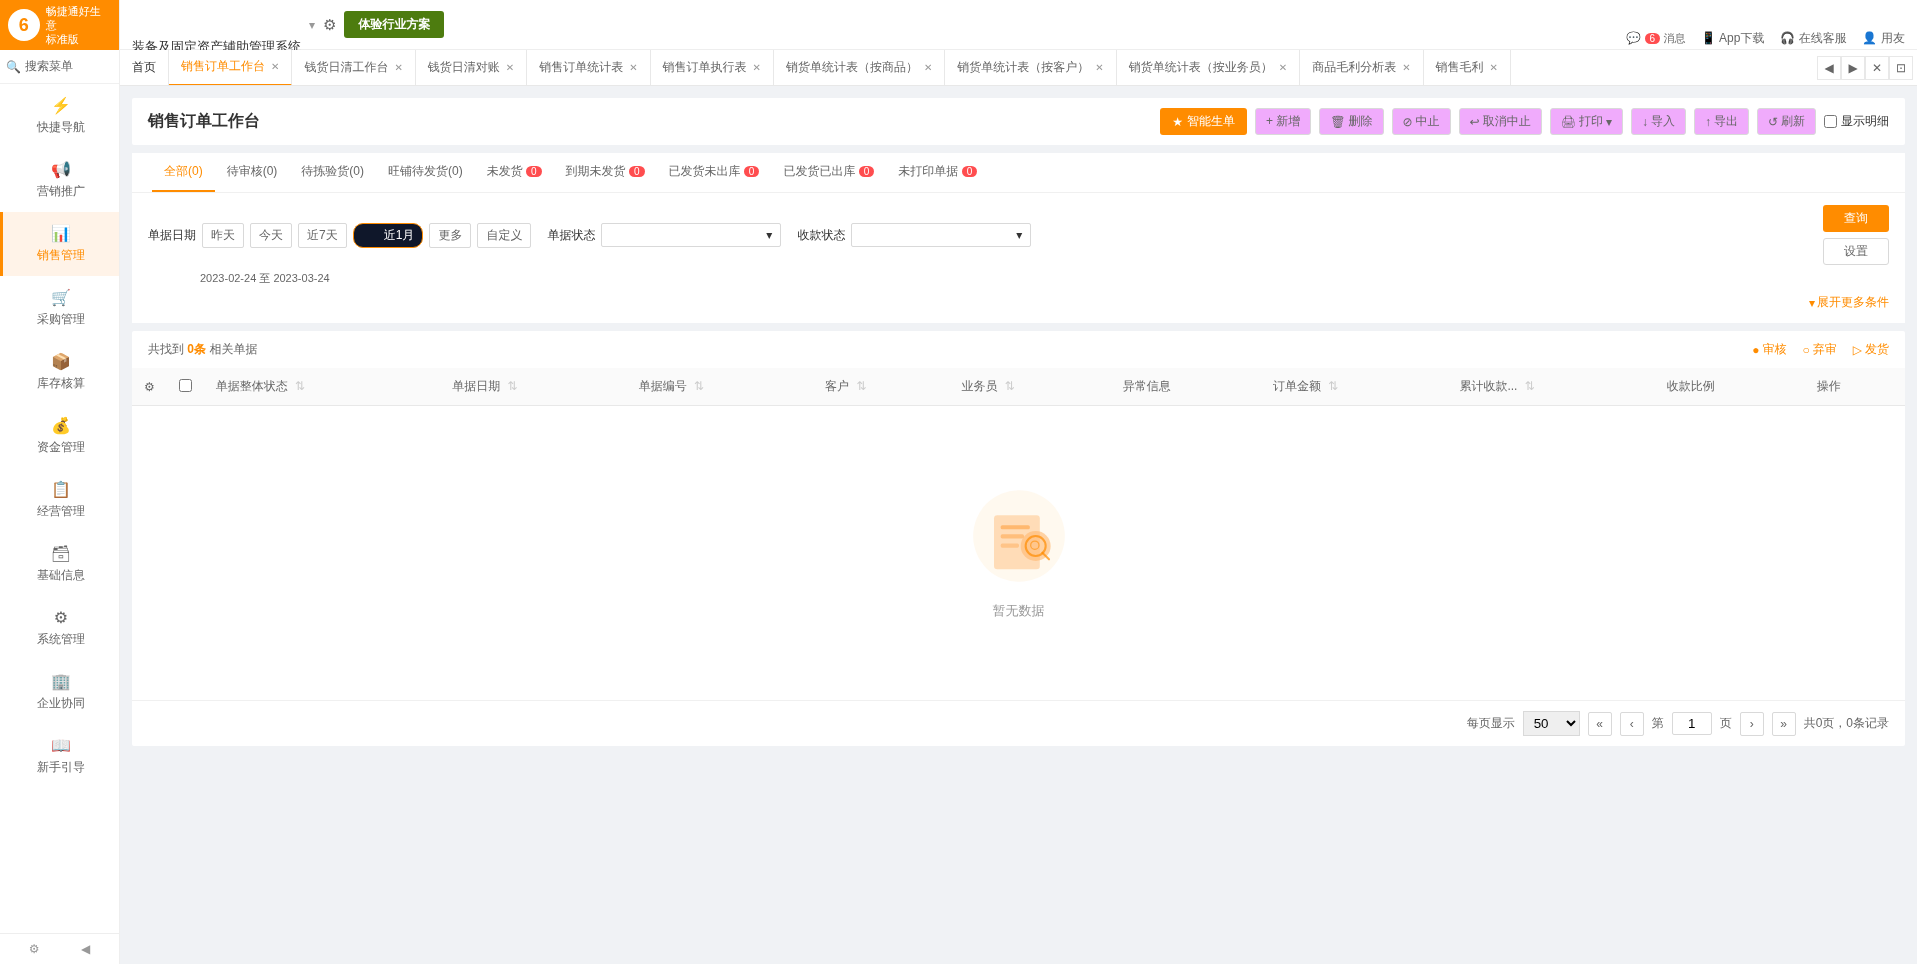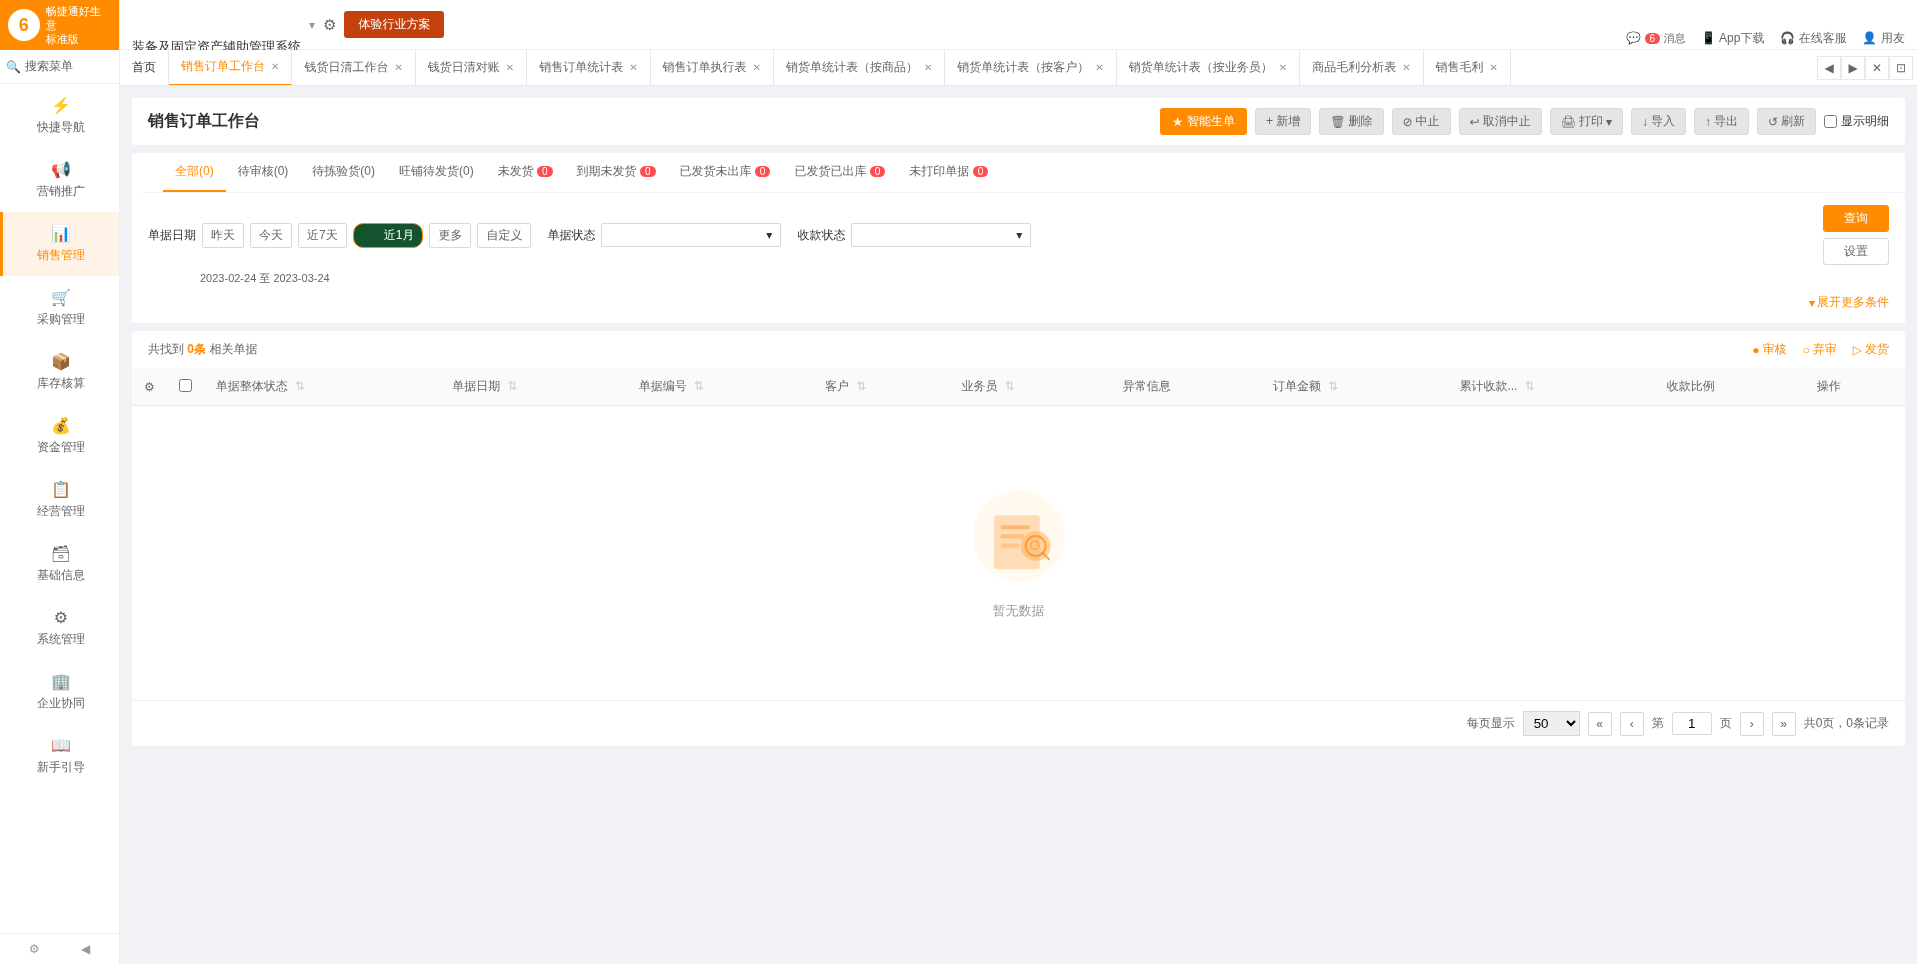--- a/index.html
+++ b/index.html
@@ -14,57 +14,57 @@
     .sidebar-nav-item { padding: 12px 8px; display: flex; flex-direction: column; align-items: center; gap: 4px; cursor: pointer; color: #666; font-size: 12px; border-left: 3px solid transparent; }
     .sidebar-nav-item.active { background: #fff3e8; color: #ff8c00; border-left: 3px solid #ff8c00; }
     .sidebar-nav-item .nav-icon { font-size: 16px; }
     .sidebar-footer { margin-top: auto; padding: 8px; display: flex; justify-content: space-around; border-top: 1px solid #eee; }
 
     
     .main { flex: 1; display: flex; flex-direction: column; overflow: hidden; }
 
     
     .topbar { height: 50px; background: #fff; border-bottom: 1px solid #eee; display: flex; align-items: center; padding: 0 12px; gap: 8px; flex-shrink: 0; }
-    .topbar-btn { background: #c2410c; color: #fff; border: none; padding: 5px 14px; border-radius: 3px; cursor: pointer; font-size: 12px; }
+    .topbar-btn { background: #4d7c0f; color: #fff; border: none; padding: 5px 14px; border-radius: 3px; cursor: pointer; font-size: 12px; font-weight: bold; }
     .topbar-actions { display: flex; align-items: center; gap: 16px; color: #666; font-size: 12px; margin-top: 28px; }
     .topbar-badge { background: #ff4d4f; color: #fff; border-radius: 10px; padding: 0 5px; font-size: 10px; }
 
     
     .tabbar { height: 36px; background: #fff; border-bottom: 1px solid #e8e8e8; display: flex; align-items: center; flex-shrink: 0; overflow: hidden; }
     .tab-item { padding: 0 12px; height: 36px; display: flex; align-items: center; gap: 6px; cursor: pointer; font-size: 12px; color: #666; border-right: 1px solid #e8e8e8; white-space: nowrap; flex-shrink: 0; }
     .tab-item.active { background: #fff; color: #ff8c00; border-bottom: 2px solid #ff8c00; }
     .tab-item.home { color: #333; }
     .tab-close { color: #999; font-size: 10px; cursor: pointer; }
     .tab-nav-btns { display: flex; align-items: center; margin-left: auto; padding: 0 4px; }
     .tab-nav-btn { width: 24px; height: 24px; display: flex; align-items: center; justify-content: center; cursor: pointer; color: #666; border: 1px solid #e8e8e8; background: #fff; }
 
     
     .content { flex: 1; background: #f0f2f5; overflow: auto; padding: 12px; }
 
     
     .page-header { background: #fff; padding: 10px 16px; display: flex; align-items: center; justify-content: space-between; margin-bottom: 8px; border-radius: 2px; }
     .page-title { font-size: 16px; font-weight: bold; color: #333; }
     .page-actions { display: flex; align-items: center; gap: 8px; }
     .btn-smart { background: #ff8c00; color: #fff; border: none; padding: 5px 12px; border-radius: 3px; cursor: pointer; font-size: 12px; display: flex; align-items: center; gap: 4px; }
-    .btn-action { background: #e5e5e5; color: #666; border: 1px solid #d9d9d9; padding: 4px 10px; border-radius: 3px; cursor: pointer; font-size: 12px; display: flex; align-items: center; gap: 3px; }
-
-    
-    .filter-tabs { background: #fff; padding: 0 20px; display: flex; align-items: center; border-bottom: 1px solid #f0f0f0; margin-left: 11px; }
+    .btn-action { background: #f0abfc; color: #666; border: 1px solid #d9d9d9; padding: 4px 10px; border-radius: 3px; cursor: pointer; font-size: 12px; display: flex; align-items: center; gap: 3px; }
+
+    
+    .filter-tabs { background: #fff; padding: 0 20px; display: flex; align-items: center; border-bottom: 1px solid #f0f0f0; }
     .filter-tab { padding: 10px 12px; cursor: pointer; font-size: 12px; color: #666; border-bottom: 2px solid transparent; white-space: nowrap; }
     .filter-tab.active { color: #ff8c00; border-bottom-color: #ff8c00; }
     .filter-tab .badge-red { background: #ff4d4f; color: #fff; border-radius: 10px; padding: 0 5px; font-size: 10px; }
 
     
     .filter-area { background: #fff; padding: 12px 16px; margin-bottom: 8px; }
     .filter-row { display: flex; align-items: center; gap: 16px; flex-wrap: wrap; }
     .filter-item { display: flex; align-items: center; gap: 6px; font-size: 12px; color: #666; }
     .filter-label { color: #333; white-space: nowrap; }
     .filter-date-group { display: flex; gap: 6px; align-items: center; }
     .filter-date-btn { padding: 3px 8px; border: 1px solid #d9d9d9; border-radius: 2px; cursor: pointer; font-size: 12px; color: #666; background: #fff; }
-    .filter-date-btn.active { background: #14532d; color: #fff; border-color: #ff8c00; border-radius: 10px; padding-left: 30px; }
+    .filter-date-btn.active { background: #0f172a; color: #fff; border-color: #ff8c00; border-radius: 10px; padding-left: 30px; }
     .filter-select { border: 1px solid #d9d9d9; border-radius: 2px; padding: 4px 8px; font-size: 12px; color: #333; background: #fff; cursor: pointer; min-width: 150px; display: flex; align-items: center; justify-content: space-between; }
     .filter-date-range { font-size: 11px; color: #666; margin-top: 4px; }
     .filter-expand { color: #ff8c00; cursor: pointer; font-size: 12px; display: flex; align-items: center; gap: 2px; margin-left: auto; }
     .filter-actions { display: flex; flex-direction: column; gap: 6px; margin-left: auto; }
     .btn-query { background: #ff8c00; color: #fff; border: none; padding: 5px 20px; border-radius: 3px; cursor: pointer; font-size: 12px; }
     .btn-set { background: #fff; color: #666; border: 1px solid #d9d9d9; padding: 4px 20px; border-radius: 3px; cursor: pointer; font-size: 12px; }
 
     
     .table-area { background: #fff; border-radius: 2px; }
     .table-meta { padding: 10px 16px; display: flex; align-items: center; justify-content: space-between; font-size: 12px; color: #666; }

